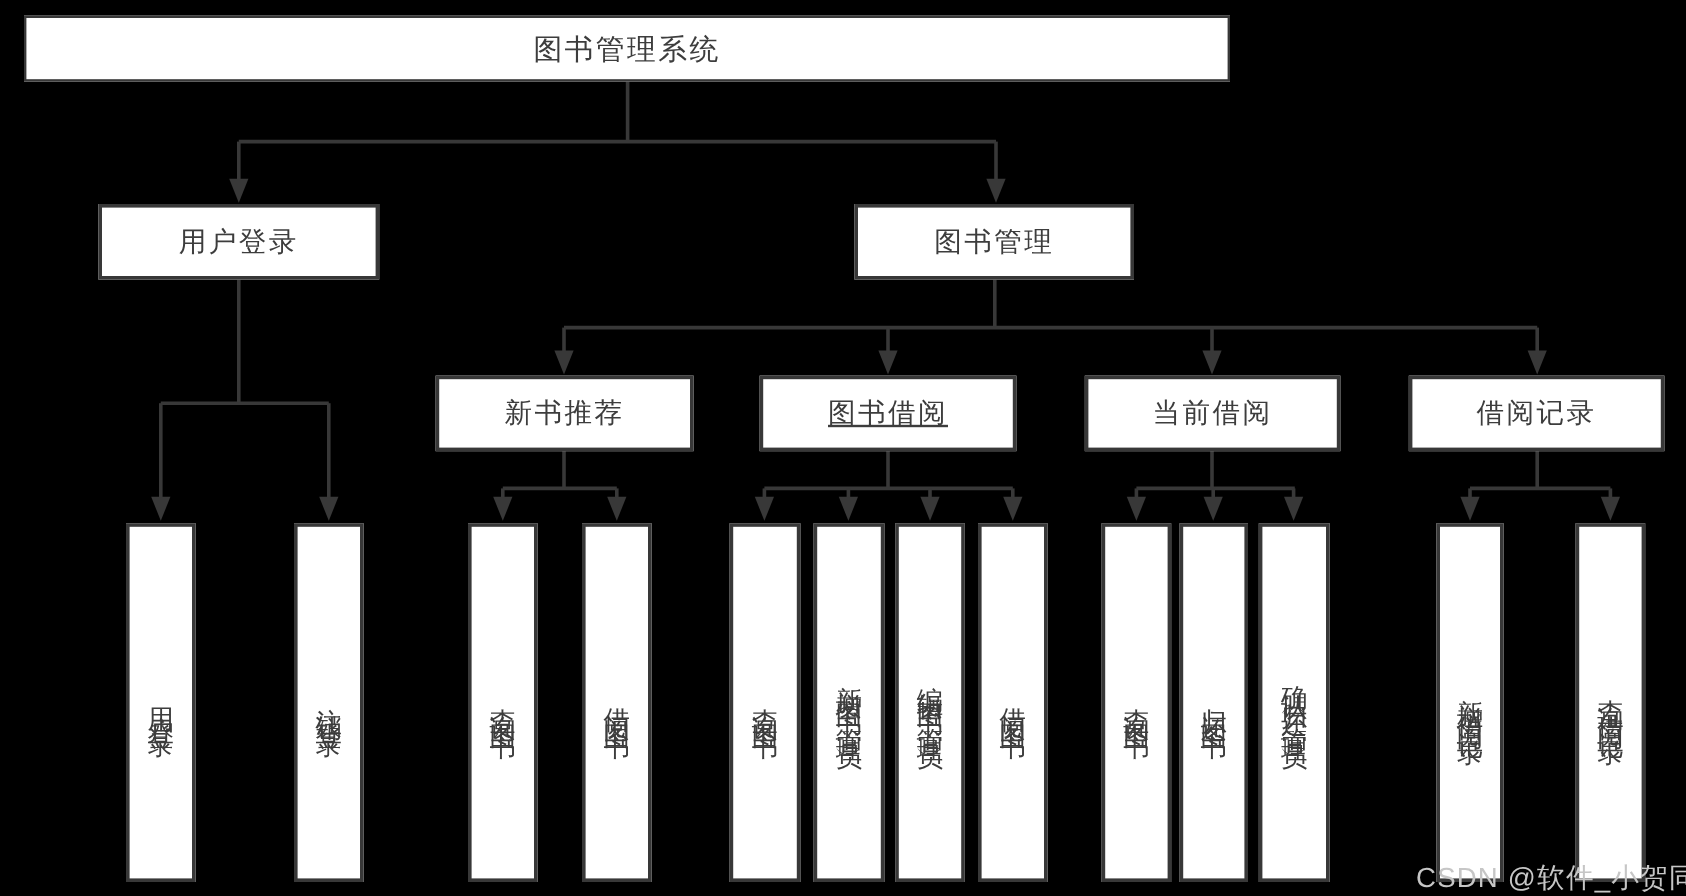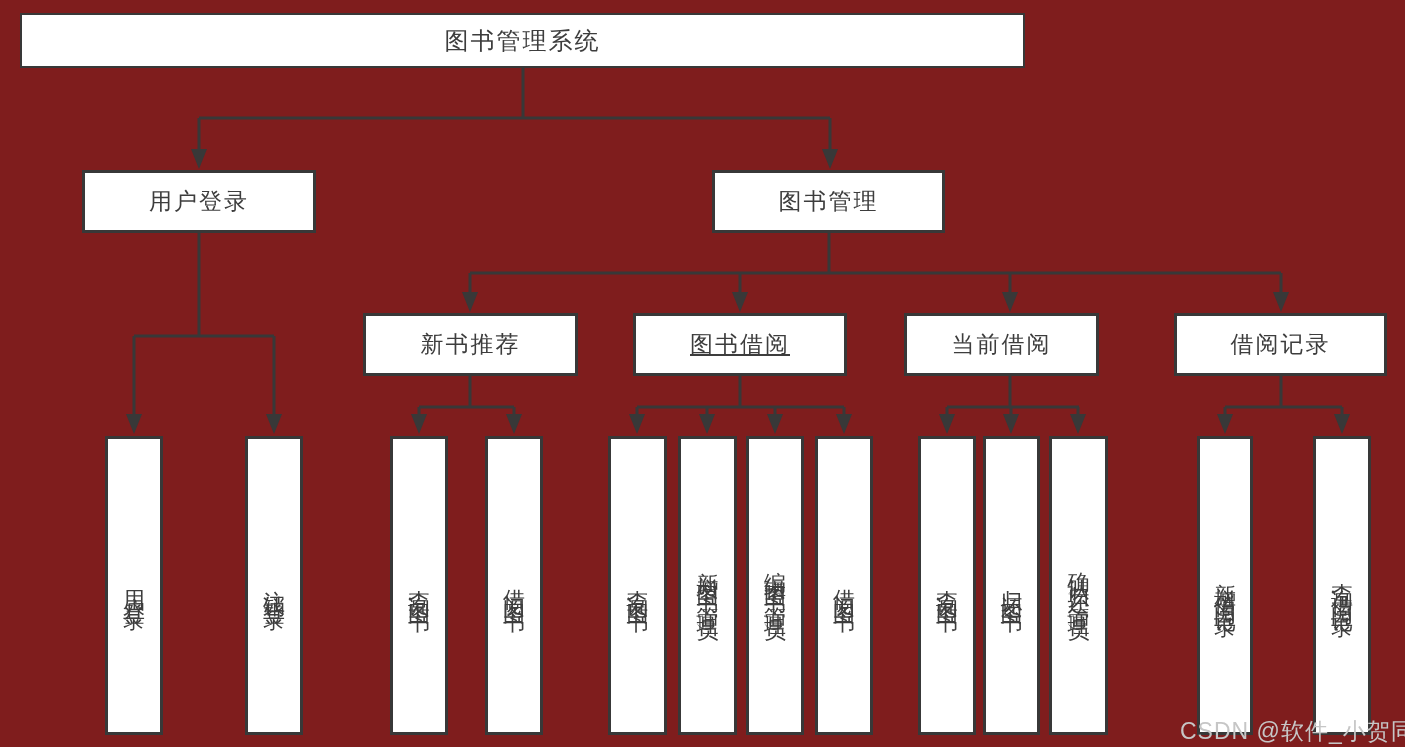--- a/index.html
+++ b/index.html
@@ -1,17 +1,17 @@
 <!DOCTYPE html>
 <html><head>
 <meta charset="utf-8">
 <style>
   html,body{margin:0;padding:0;background:#ffffff;}
   .stage{
-    position:relative;width:1405px;height:747px;background:#7f1d1d;
+    position:relative;width:1405px;height:747px;background:#000000;
     font-family:"Liberation Sans",sans-serif;overflow:hidden;
   }
   .wires{position:absolute;left:0;top:0;z-index:1;}
   .box{
     position:absolute;z-index:2;background:#ffffff;
     border:3px solid #383838;box-sizing:border-box;
     display:flex;align-items:center;justify-content:center;
     color:#3d3d3d;
   }
   .box.h{font-size:23px;letter-spacing:2px;white-space:nowrap;}
@@ -95,21 +95,21 @@
   <div class="box h" style="left:712px;top:170px;width:233px;height:63px;">
     <span>图书管理</span>
   </div>
 
   <div class="box h" style="left:363px;top:313px;width:215px;height:63px;">
     <span>新书推荐</span>
   </div>
   <div class="box h" style="left:633px;top:313px;width:214px;height:63px;text-decoration:underline;">
     <span>图书借阅</span>
   </div>
-  <div class="box h" style="left:904px;top:313px;width:195px;height:63px;">
+  <div class="box h" style="left:904px;top:313px;width:213px;height:63px;">
     <span>当前借阅</span>
   </div>
   <div class="box h" style="left:1174px;top:313px;width:213px;height:63px;">
     <span>借阅记录</span>
   </div>
 
   <div class="box v" style="left:105px;top:436px;width:58px;height:299px;">
     <span>用户登录</span>
   </div>
   <div class="box v" style="left:245px;top:436px;width:58px;height:299px;">

